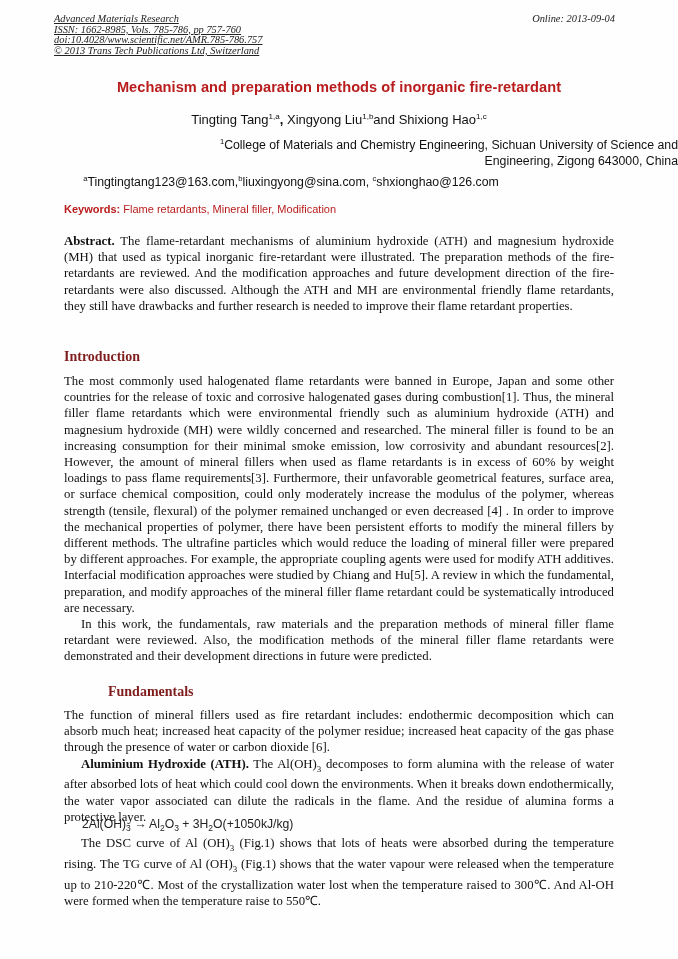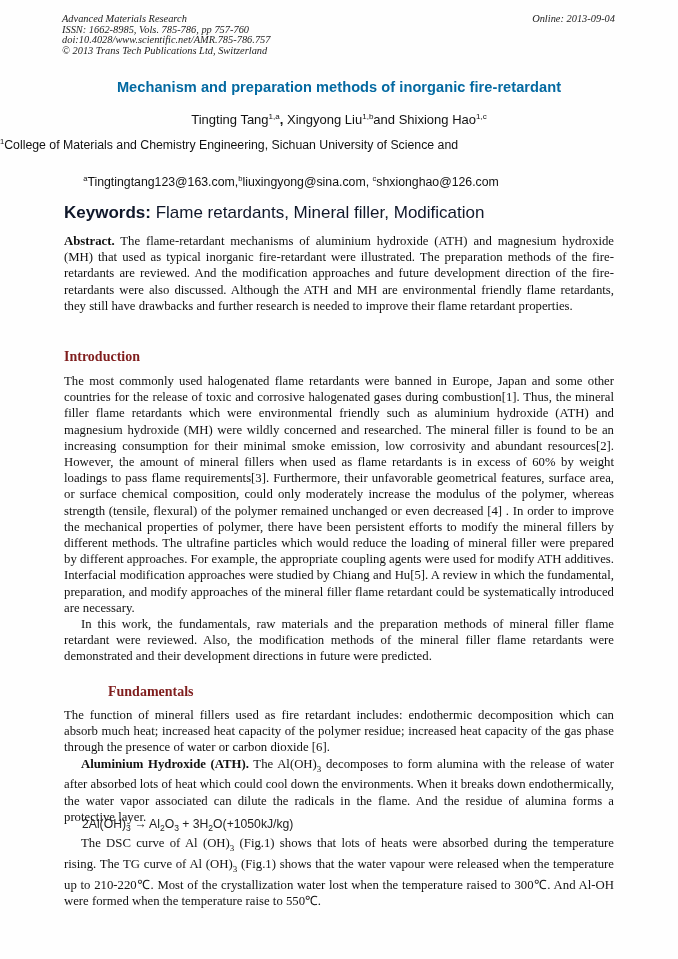--- a/index.html
+++ b/index.html
@@ -2,52 +2,52 @@
 <html><head>
 <meta charset="utf-8">
 <style>
   html, body { margin: 0; padding: 0; }
   body {
     width: 678px; height: 959px; overflow: hidden;
     background: #fefefe; color: #111;
     position: relative;
   }
   .meta {
-    position: absolute; left: 62px; top: 14px;
+    position: absolute; left: 54px; top: 14px;
     font-family: "Liberation Serif", serif; font-style: italic;
-    font-size: 10.4px; line-height: 10.6px; color: #222;
+    font-size: 10.4px; line-height: 10.6px; color: #222; text-decoration: underline;
   }
   .meta div { white-space: nowrap; }
   .online {
     position: absolute; right: 63px; top: 14px;
     font-family: "Liberation Serif", serif; font-style: italic;
     font-size: 10.4px; line-height: 10.6px; color: #222;
   }
   .title {
     position: absolute; left: 0; width: 678px; top: 79px; text-align: center;
     font-family: "Liberation Sans", sans-serif; font-weight: bold;
-    font-size: 14.6px; letter-spacing: 0.05px; color: #0369a1;
+    font-size: 14.6px; letter-spacing: 0.05px; color: #b91c1c;
   }
   .authors {
     position: absolute; left: 0; width: 678px; top: 112px; text-align: center;
     font-family: Liberation Sans, sans-serif; font-size: 13px; color: #111;
   }
   .authors sup, .affil sup, .emails sup { font-size: 62%; vertical-align: 0.6em; line-height: 0; }
   .authors .comma { font-weight: bold; }
   .affil {
-    position: absolute; left: 0; width: 678px; top: 138px; text-align: left;
+    position: absolute; left: 0; width: 678px; top: 138px; text-align: right;
     font-family: "Liberation Sans", sans-serif; font-size: 12.3px; line-height: 15.5px; color: #111;
   }
   .emails {
     position: absolute; left: 0; width: 582px; top: 175px; text-align: center;
     font-family: "Liberation Sans", sans-serif; font-size: 12.3px; color: #111;
   }
   .keywords {
     position: absolute; left: 64px; top: 203px;
-    font-family: "Liberation Sans", sans-serif; font-size: 17px; color: #0f172a; text-align: center;
+    font-family: "Liberation Sans", sans-serif; font-size: 11px; color: #b91c1c; text-align: center;
   }
   .keywords b { font-weight: bold; }
   .body-text {
     font-family: "Liberation Serif", serif; font-size: 12.75px; line-height: 16.2px;
     text-align: justify; color: #111; margin: 0;
   }
   .block { position: absolute; left: 64px; width: 550px; }
   .heading {
     position: absolute; left: 64px;
     font-family: "Liberation Serif", serif; font-weight: bold; font-size: 14px; color: #7f1d1d;
@@ -73,20 +73,21 @@
 <div class="online">Online: 2013-09-04</div>
 
 <div class="title">Mechanism and preparation methods of inorganic fire-retardant</div>
 
 <div class="authors">
   <span>Tingting Tang</span><sup>1,a</sup><span class="comma">, </span><span>Xingyong Liu</span><sup>1,b</sup><span>and </span><span>Shixiong Hao</span><sup>1,c</sup>
 </div>
 
 <div class="affil">
   <div><sup>1</sup><span>College of Materials and Chemistry Engineering, Sichuan University of Science and</span></div>
+  <div>Engineering, Zigong 643000, China</div>
 </div>
 
 <div class="emails">
   <sup>a</sup><span>Tingtingtang123@163.com,</span><sup>b</sup><span>liuxingyong@sina.com, </span><sup>c</sup><span>shxionghao@126.com</span>
 </div>
 
 <div class="keywords">
   <b>Keywords:</b><span> Flame retardants, Mineral filler, Modification</span>
 </div>
 

